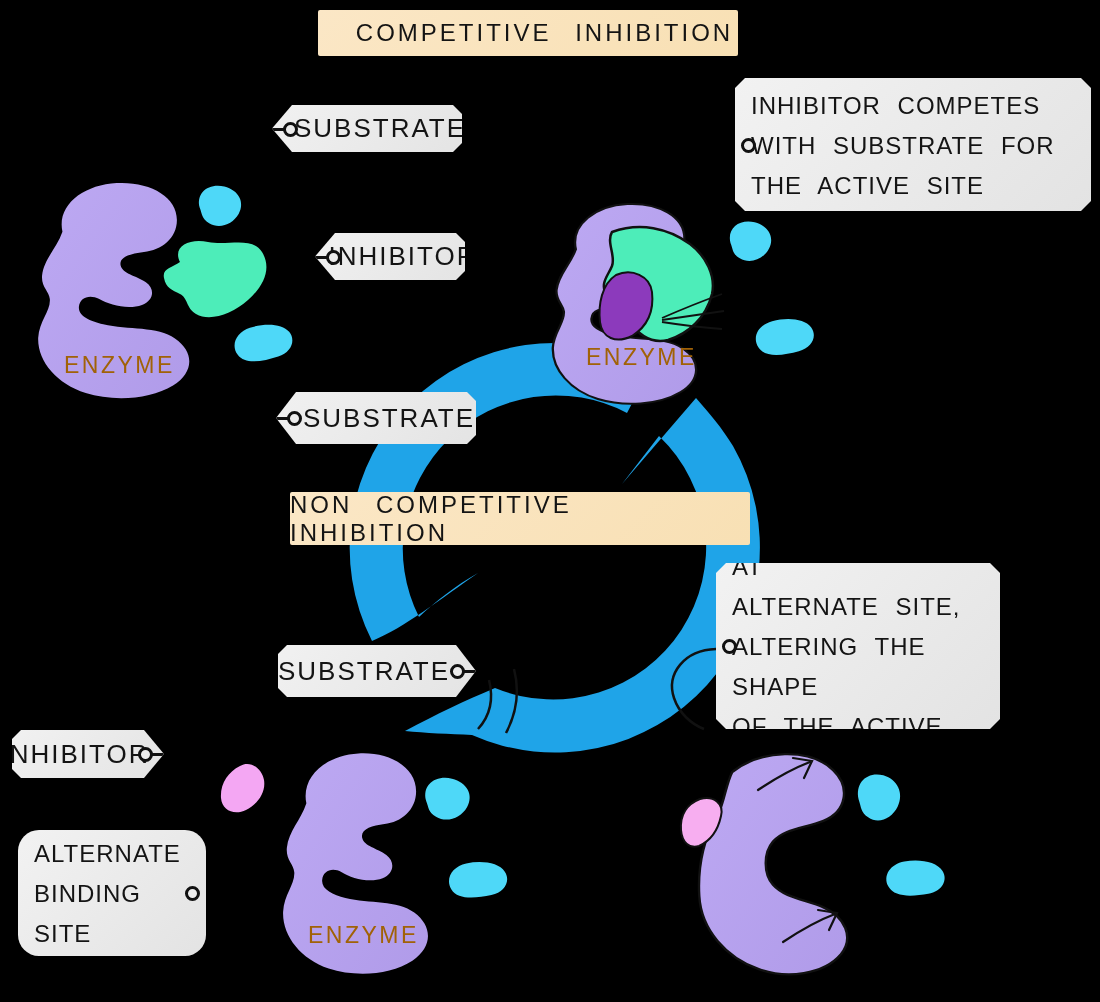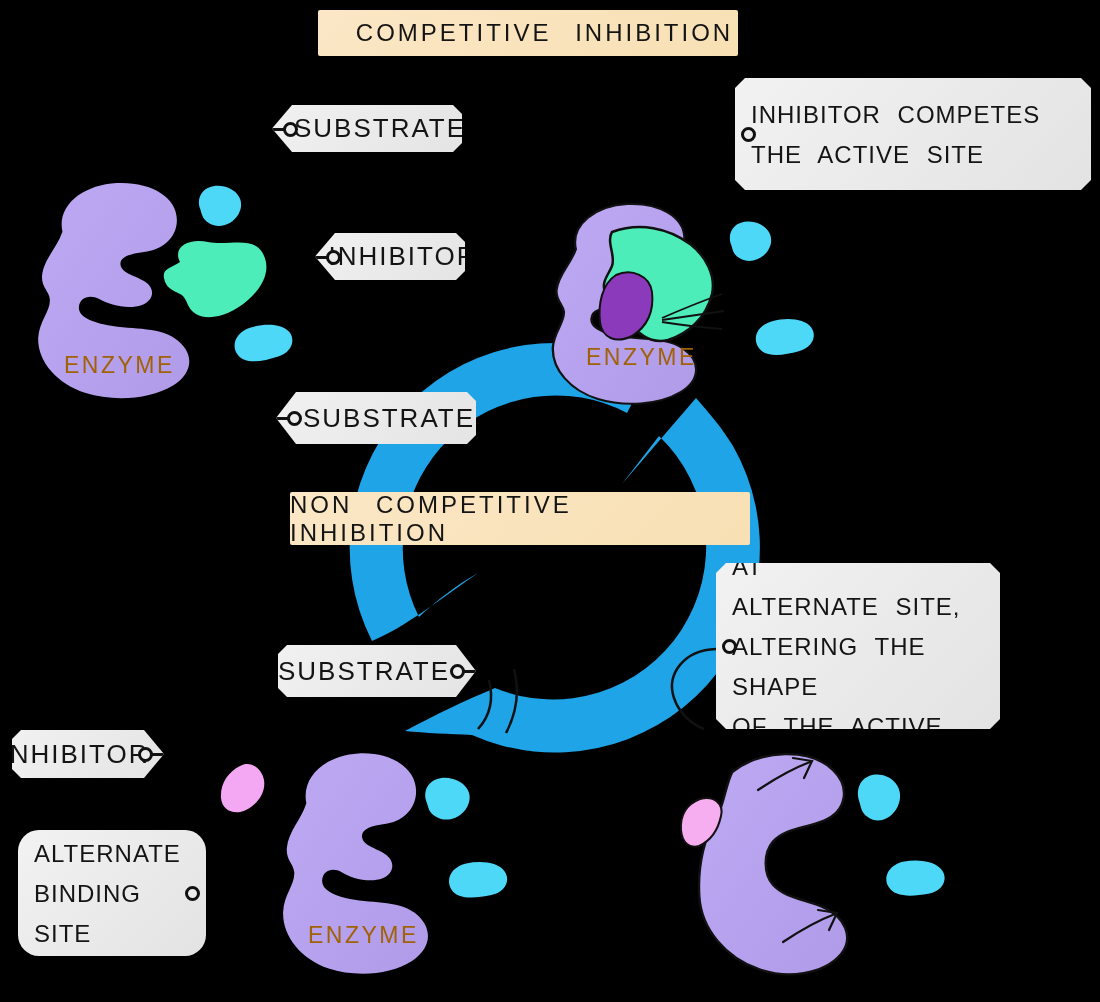--- a/index.html
+++ b/index.html
@@ -134,24 +134,25 @@
     <span class="hole hr"></span>
     <span class="tagtext">SUBSTRATE</span>
   </div>
 
   <div class="lbl tag-right" style="left:12px;top:730px;width:152px;height:48px;">
     <span class="string sr"></span>
     <span class="hole hr"></span>
     <span class="tagtext">INHIBITOR</span>
   </div>
 
-  <div class="lbl graybox" style="left:735px;top:78px;width:356px;height:112px;">
+  <div class="lbl graybox" style="left:735px;top:78px;width:356px;height:133px;">
     <span class="hole hl" style="left:6px;"></span>
     <span class="notewrap">
       <span class="notetext">INHIBITOR  COMPETES</span>
+      <span class="notetext">WITH  SUBSTRATE  FOR</span>
       <span class="notetext">THE  ACTIVE  SITE</span>
     </span>
   </div>
 
   <div class="lbl graybox" style="left:716px;top:563px;width:284px;height:166px;">
     <span class="hole hl" style="left:6px;"></span>
     <span class="notewrap">
       <span class="notetext">INHIBITOR  BINDS  AT</span>
       <span class="notetext">ALTERNATE  SITE,</span>
       <span class="notetext">ALTERING  THE  SHAPE</span>

